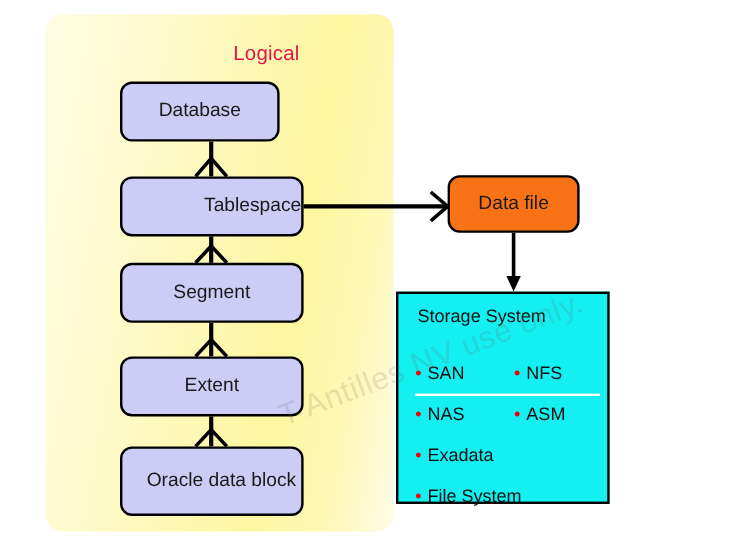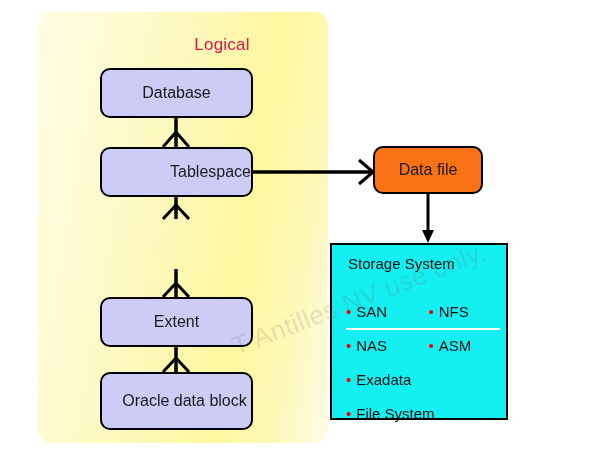--- a/index.html
+++ b/index.html
@@ -67,21 +67,21 @@
     color: #1a1a1a;
     line-height: 1.18;
   }
   .node.logical {
     background: #ccccf7;
   }
   .node.physical {
     background: #f97316;
   }
 
-  #node-database   { left: 100px; top:  68px; width: 153px; height: 50px; }
+  #node-database   { left: 100px; top:  68px; width: 133px; height: 50px; }
   #node-tablespace { left: 100px; top: 147px; width: 153px; height: 50px; justify-content: flex-end; }
   #node-segment    { left: 100px; top: 219px; width: 153px; height: 50px; }
   #node-extent     { left: 100px; top: 297px; width: 153px; height: 50px; }
   #node-oracleblock{ left: 100px; top: 372px; width: 153px; height: 58px; padding-left: 16px; }
 
   #node-datafile   { left: 373px; top: 146px; width: 110px; height: 48px; }
 
   
   #node-storage {
     position: absolute;
@@ -185,20 +185,23 @@
     <line x1="428" y1="194" x2="428" y2="234" stroke="#000" stroke-width="3"></line>
     <path d="M 428 243 L 422 230 L 434 230 Z" fill="#000"></path>
   </svg>
 
   <div class="node logical" id="node-database">
     <span>Database</span>
   </div>
   <div class="node logical" id="node-tablespace">
     <span>Tablespace</span>
   </div>
+  <div class="node logical" id="node-segment">
+    <span>Segment</span>
+  </div>
   <div class="node logical" id="node-extent">
     <span>Extent</span>
   </div>
   <div class="node logical" id="node-oracleblock">
     <span>Oracle data block</span>
   </div>
 
   <div class="node physical" id="node-datafile">
     <span>Data file</span>
   </div>

